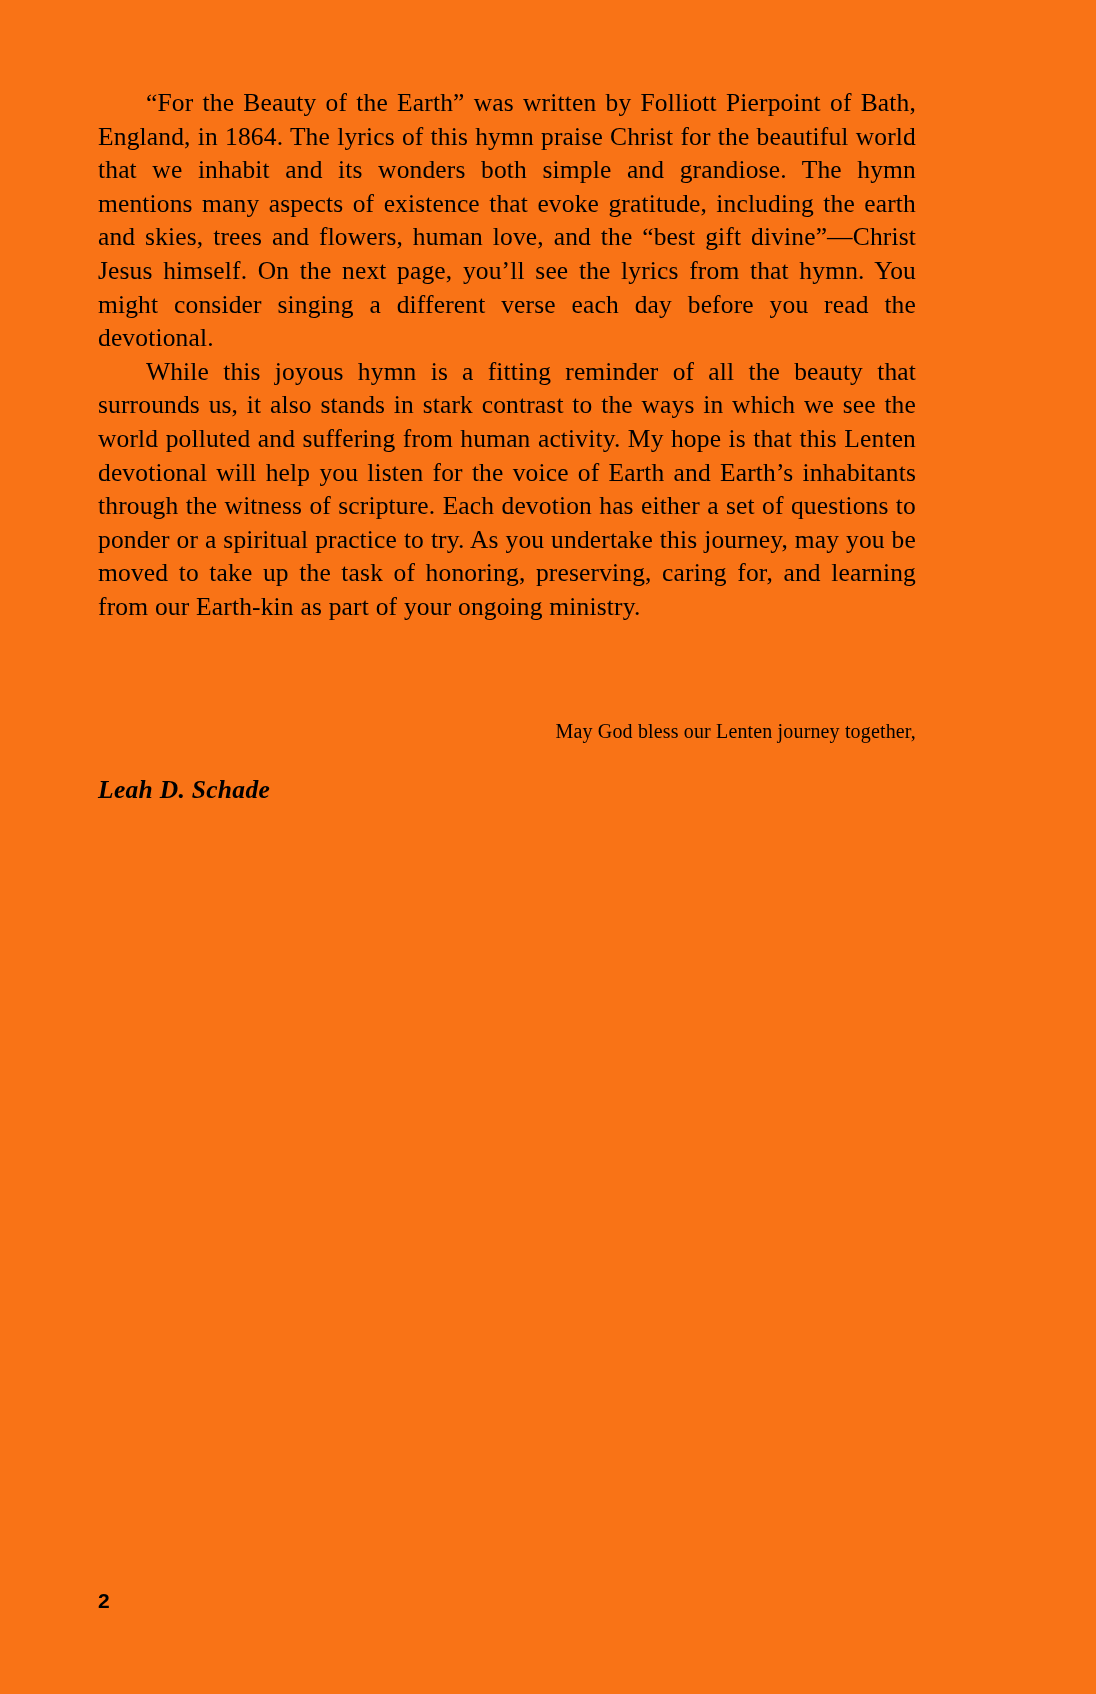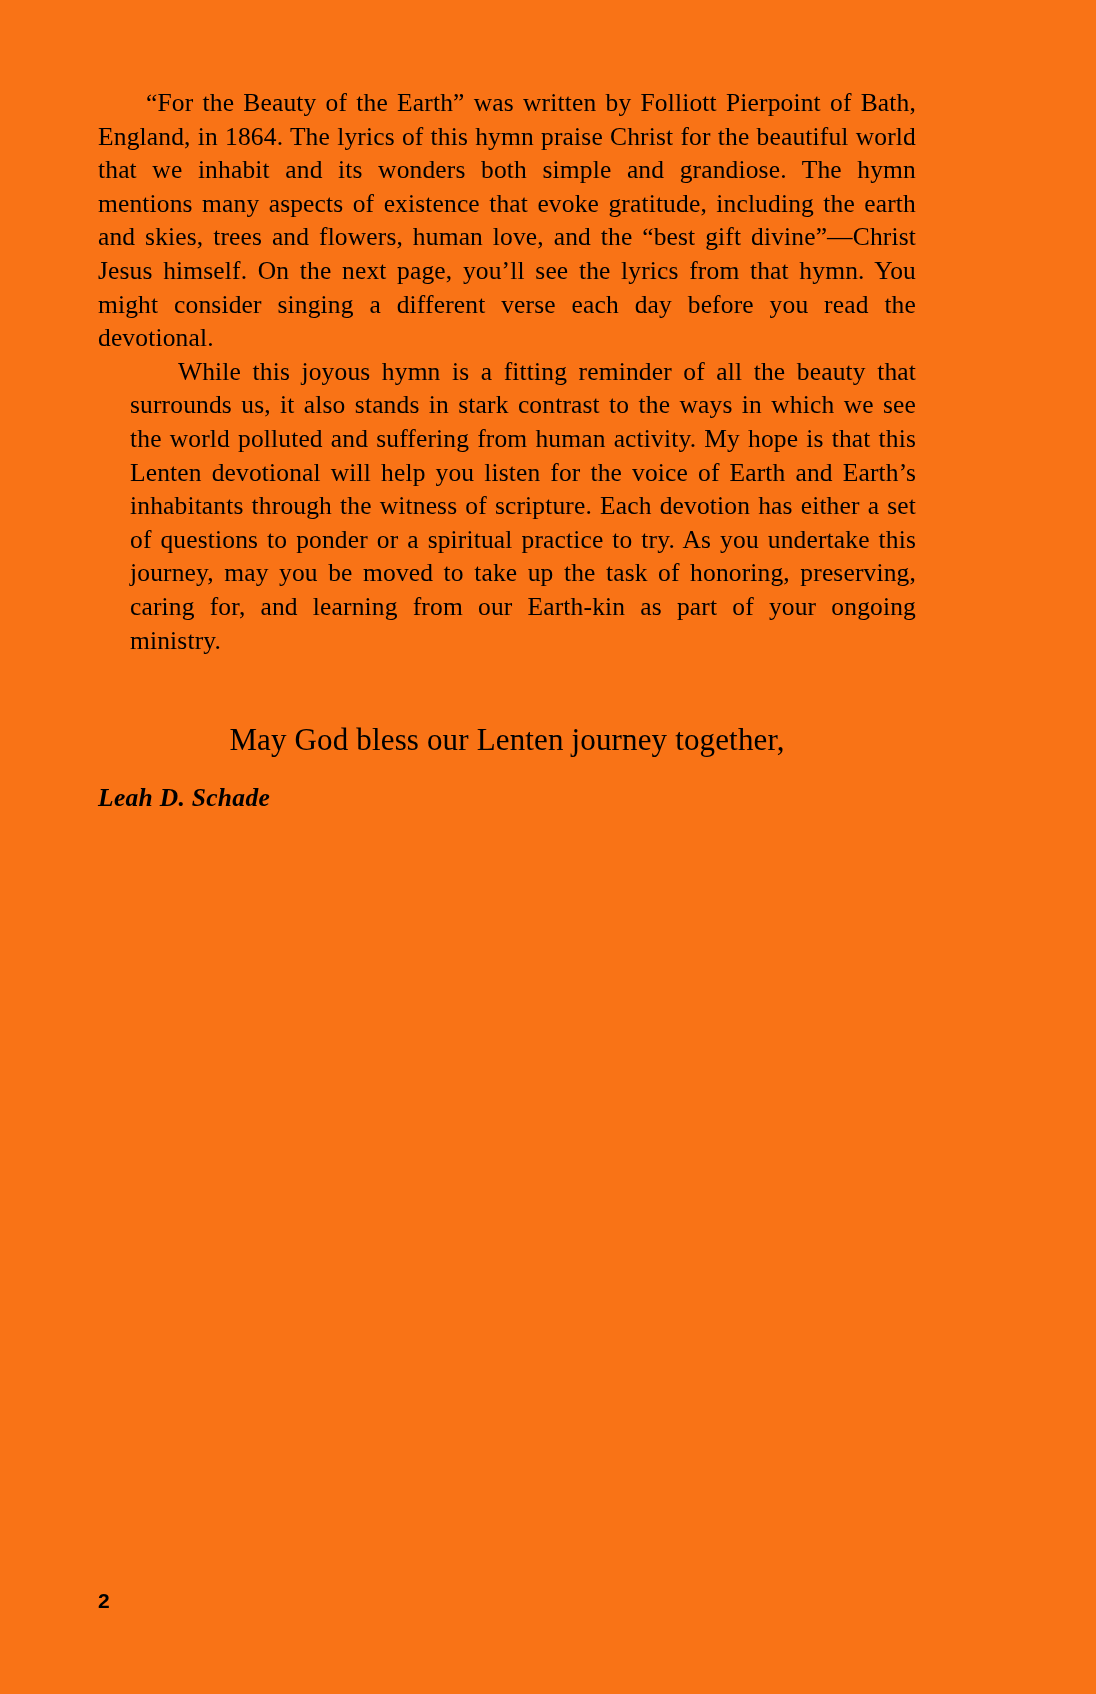--- a/index.html
+++ b/index.html
@@ -41,35 +41,34 @@
     text-justify: inter-word;
     text-indent: 48px;
     letter-spacing: 0.15px;
     word-spacing: 0.2px;
     -webkit-hyphens: none;
     hyphens: none;
   }
 
   p.body-para + p.body-para {
     margin-top: 0;
-    margin-left: 32px;
   }
 
   .closing-block {
     position: absolute;
     left: 98px;
     top: 715px;
     width: 818px;
   }
 
   p.closing-line {
-    margin: 8px;
-    font-size: 31px;
+    margin: 0;
+    font-size: 20px;
     line-height: 33.6px;
-    text-align: center;
+    text-align: right;
     text-indent: 0;
     letter-spacing: 0.15px;
   }
 
   p.signature-line {
     margin: 24px 0 0 0;
     font-size: 25.5px;
     line-height: 33.6px;
     text-align: left;
     text-indent: 0;

